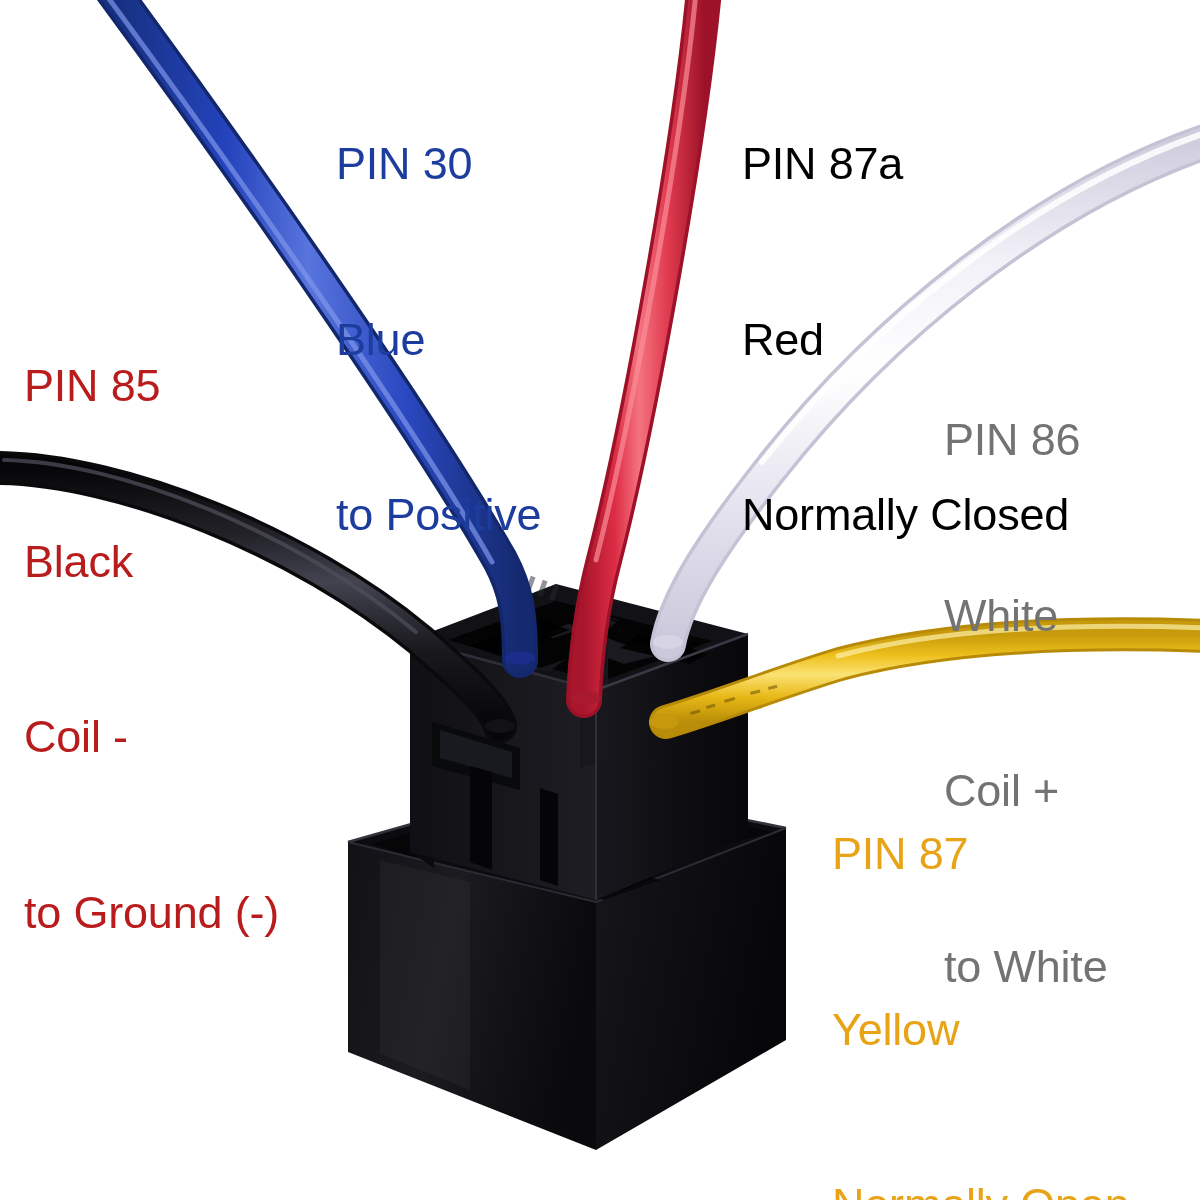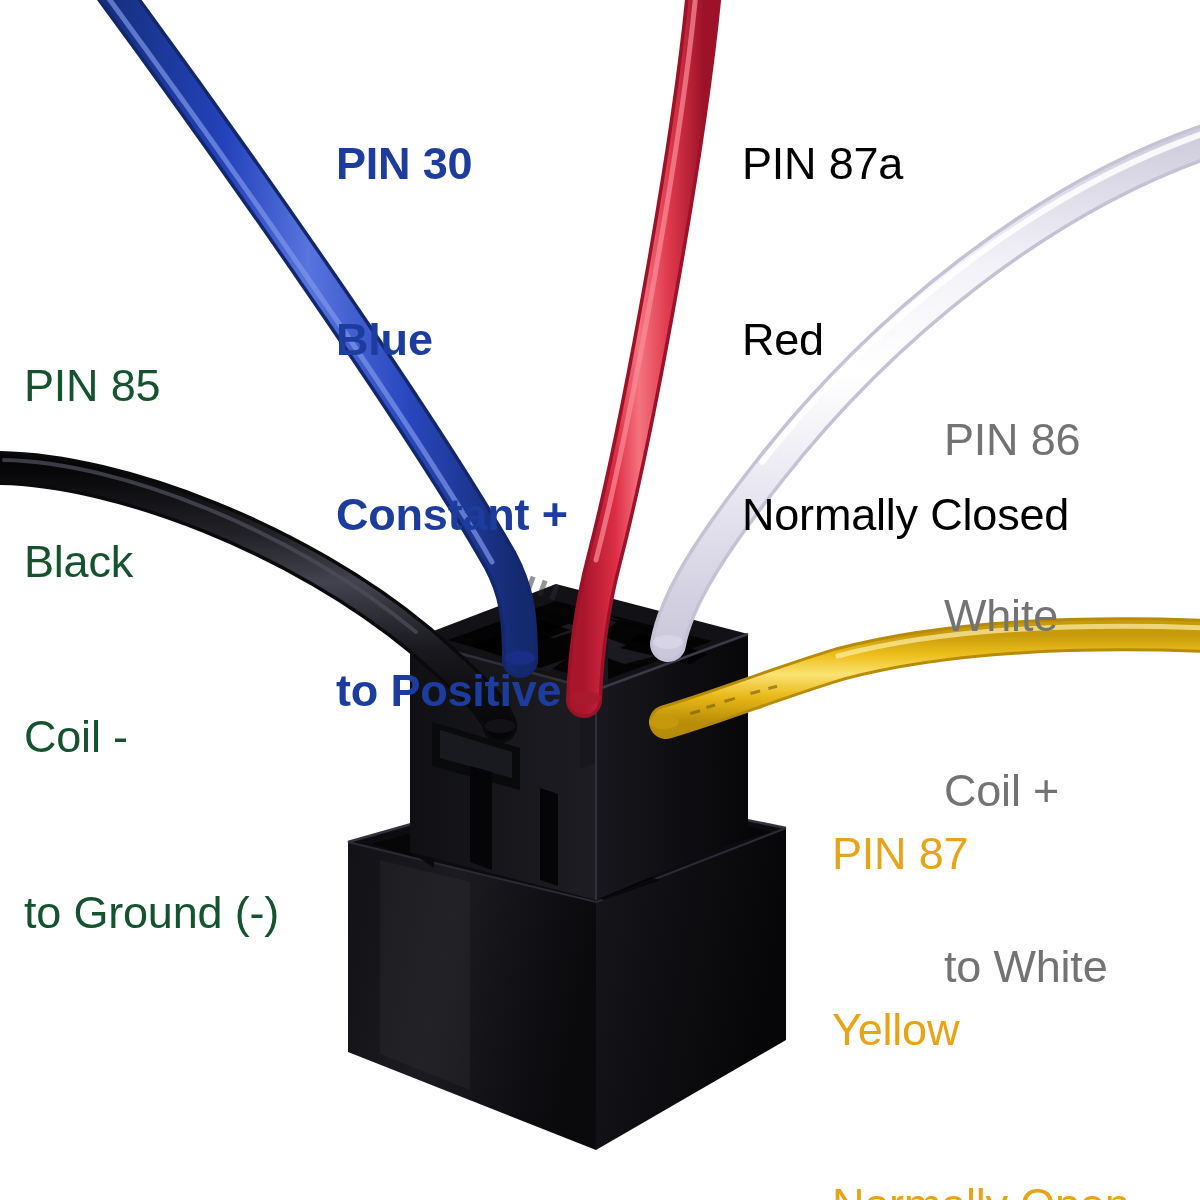--- a/index.html
+++ b/index.html
@@ -212,31 +212,30 @@
 
     <g>
       <ellipse cx="520" cy="658" rx="15" ry="7" fill="#1b2f8c" opacity="0.9"></ellipse>
       <ellipse cx="586" cy="698" rx="15" ry="7" fill="#a81b30" opacity="0.9"></ellipse>
       <ellipse cx="668" cy="642" rx="15" ry="7" fill="#d8d6e6" opacity="0.9"></ellipse>
       <ellipse cx="664" cy="722" rx="15" ry="7" fill="#c69a0c" opacity="0.9"></ellipse>
       <ellipse cx="500" cy="726" rx="15" ry="7" fill="#141418" opacity="0.9"></ellipse>
     </g>
   </svg>
 
-  <div class="lbl" id="label-pin85" style="color: #14532d;">
+  <div class="lbl" id="label-pin85" style="color: #b91c1c;">
     <span class="ln">PIN 85</span>
     <span class="ln">Black</span>
     <span class="ln">Coil -</span>
     <span class="ln">to Ground (-)</span>
   </div>
 
-  <div class="lbl" id="label-pin30" style="color: rgb(29, 61, 158); font-weight: bold;">
+  <div class="lbl" id="label-pin30" style="color: rgb(29, 61, 158);">
     <span class="ln">PIN 30</span>
     <span class="ln">Blue</span>
-    <span class="ln">Constant +</span>
     <span class="ln">to Positive</span>
   </div>
 
   <div class="lbl" id="label-pin87a" style="color: #000000;">
     <span class="ln">PIN 87a</span>
     <span class="ln">Red</span>
     <span class="ln">Normally Closed</span>
   </div>
 
   <div class="lbl" id="label-pin86" style="color: #737373;">

